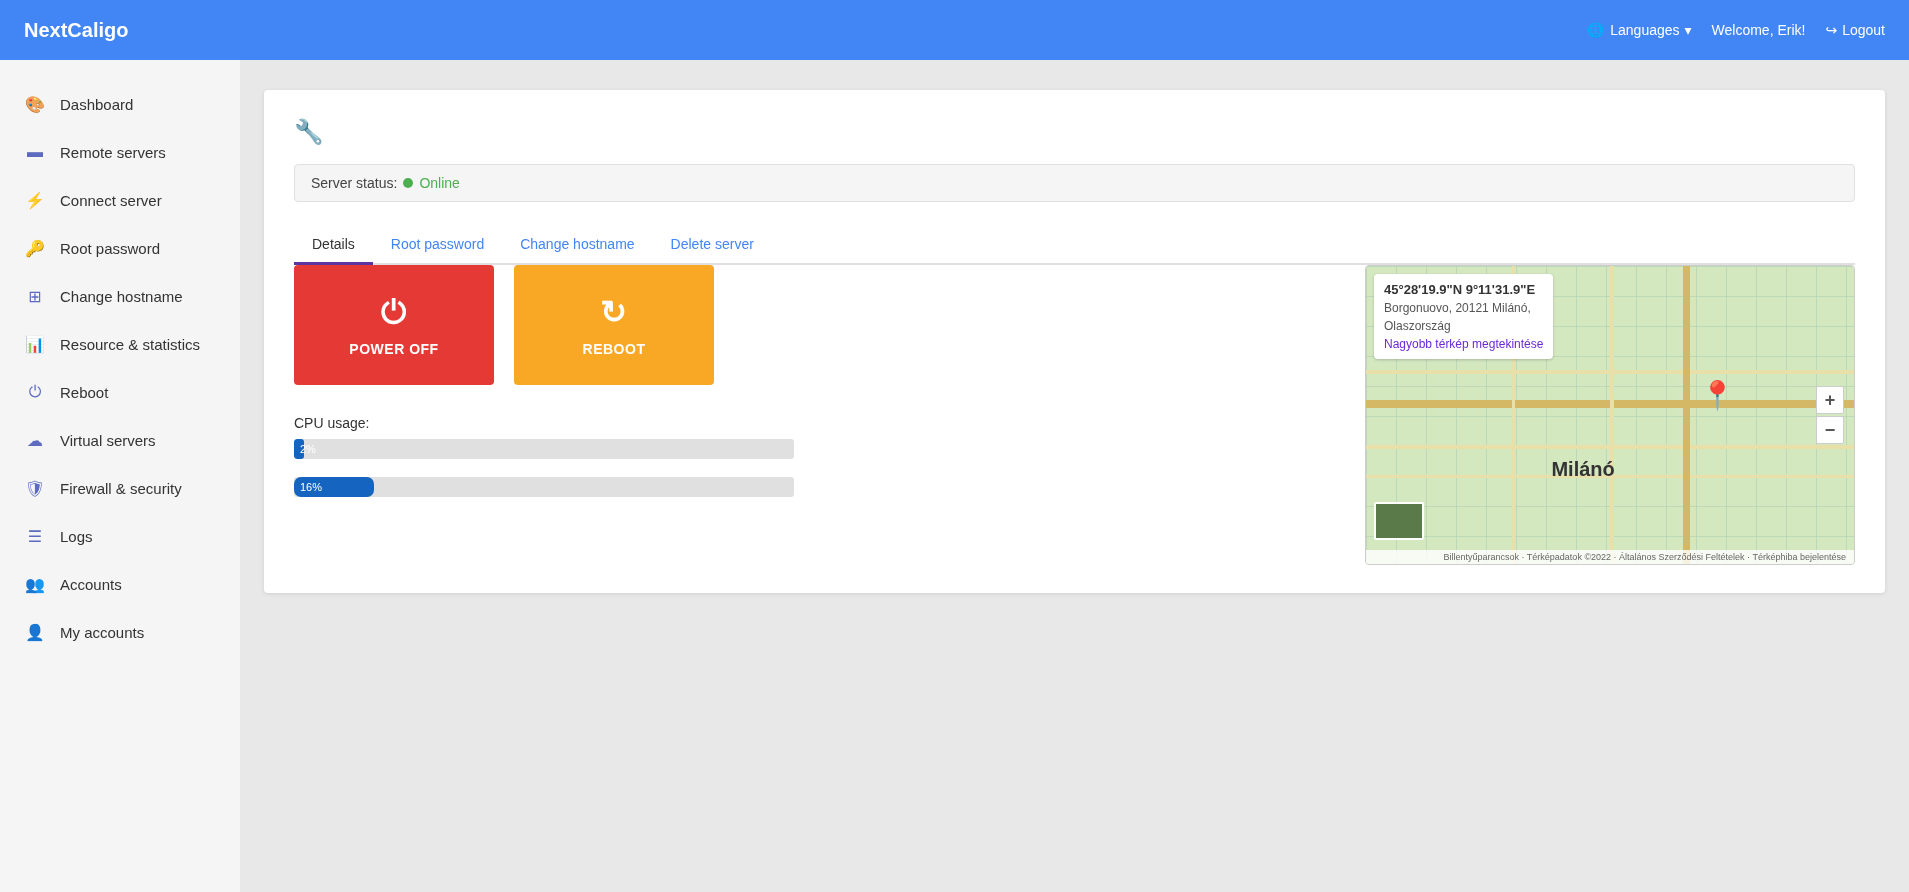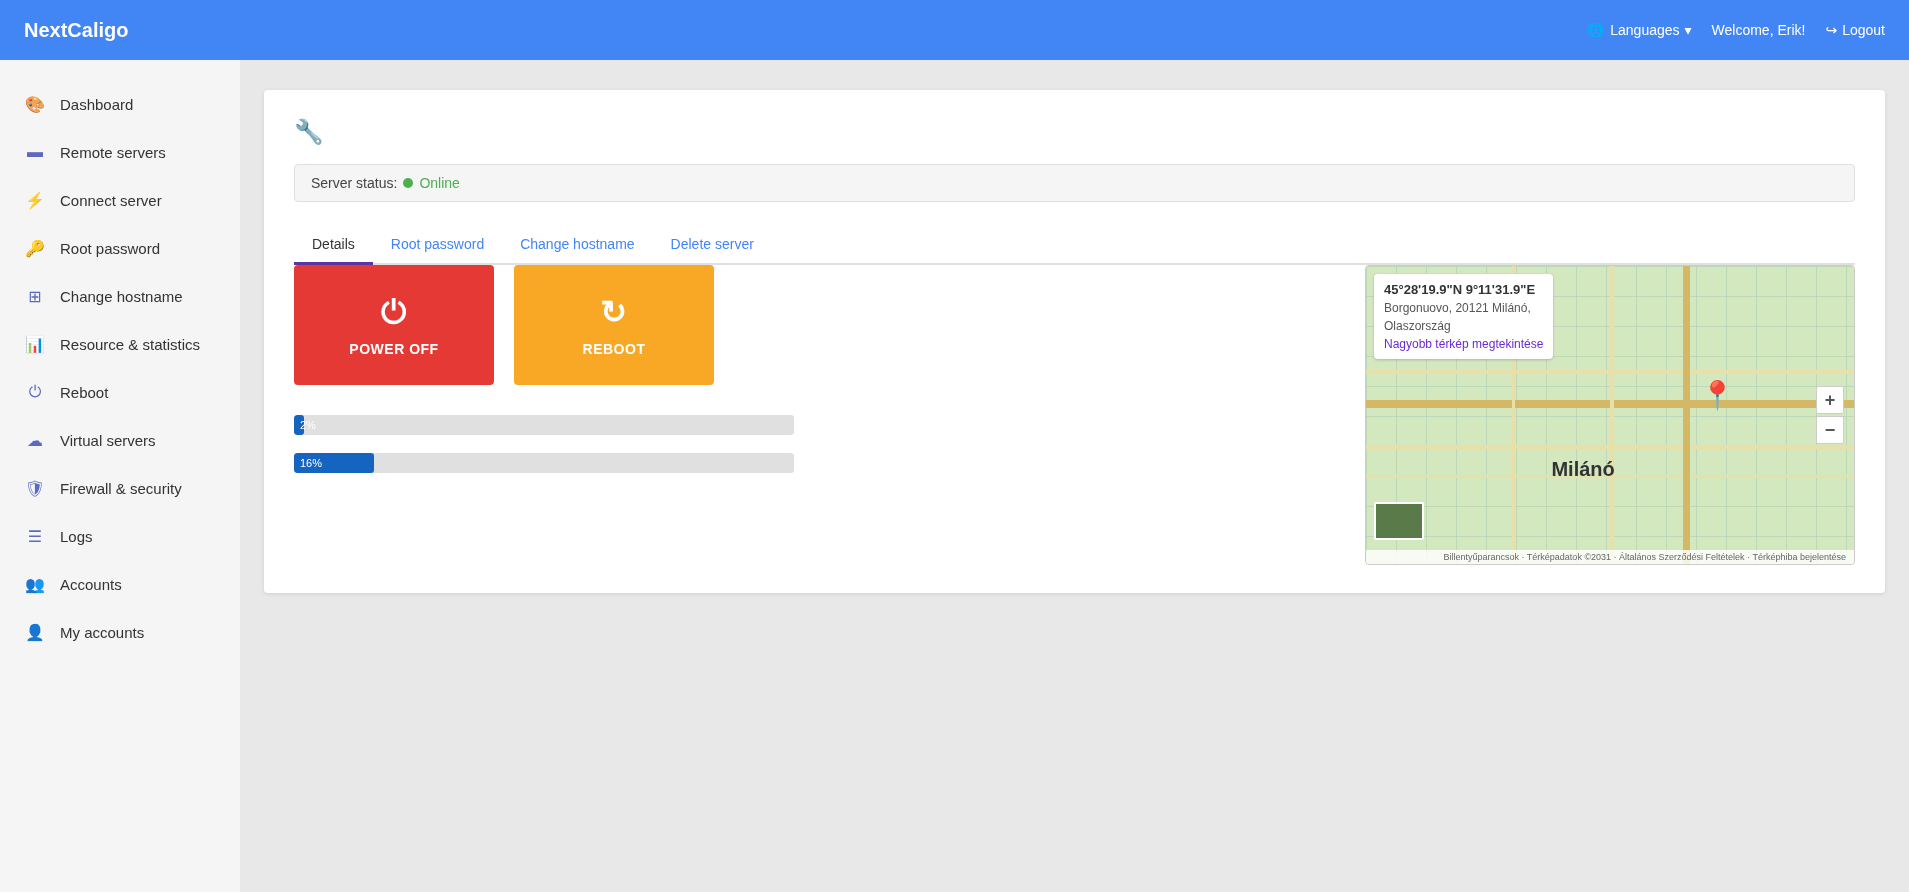--- a/index.html
+++ b/index.html
@@ -431,30 +431,31 @@
               <span class="btn-icon">⏻</span>
               <span>POWER OFF</span>
             </button>
             <button class="btn-reboot">
               <span class="btn-icon">↻</span>
               <span>REBOOT</span>
             </button>
           </div>
 
           <div class="usage-section">
+            <div class="usage-label">CPU usage:</div>
             <div class="progress-bar-bg">
               <div class="progress-bar-fill fill-cpu" style="width: 2%;">
                 <span>2%</span>
               </div>
             </div>
           </div>
 
           <div class="usage-section">
             <div class="progress-bar-bg">
-              <div class="progress-bar-fill fill-memory" style="width: 16%;">
+              <div class="progress-bar-fill fill-memory" style="width: 16%; border-radius: 7px;">
                 <span>16%</span>
               </div>
             </div>
           </div>
 
         </div>
 
         <div class="map-col">
           <div class="map-container">
 
@@ -481,21 +482,21 @@
 
               <div class="map-thumb" style="background:#5a7a4a;border:2px solid white;position:absolute;bottom:24px;left:8px;width:50px;height:38px;border-radius:2px;z-index:10;"></div>
             </div>
 
             <div class="map-controls">
               <div class="map-ctrl-btn">+</div>
               <div class="map-ctrl-btn">−</div>
             </div>
 
             <div class="map-footer">
-              <span>Billentyűparancsok · Térképadatok ©2031 · Általános Szerződési Feltételek · Térképhiba bejelentése</span>
+              <span>Billentyűparancsok · Térképadatok ©2022 · Általános Szerződési Feltételek · Térképhiba bejelentése</span>
             </div>
           </div>
         </div>
       </div>
 
     </div>
   </main>
 </div>
 
 </body></html>

